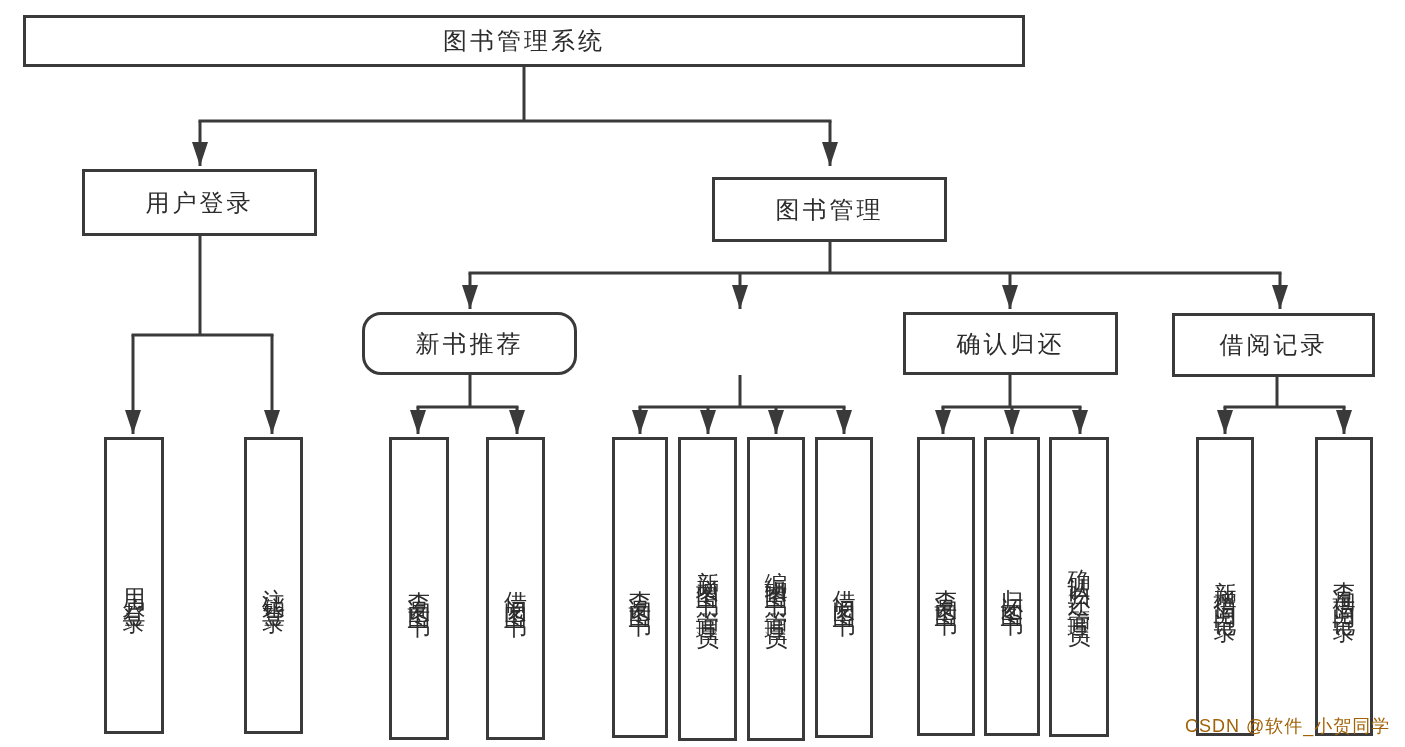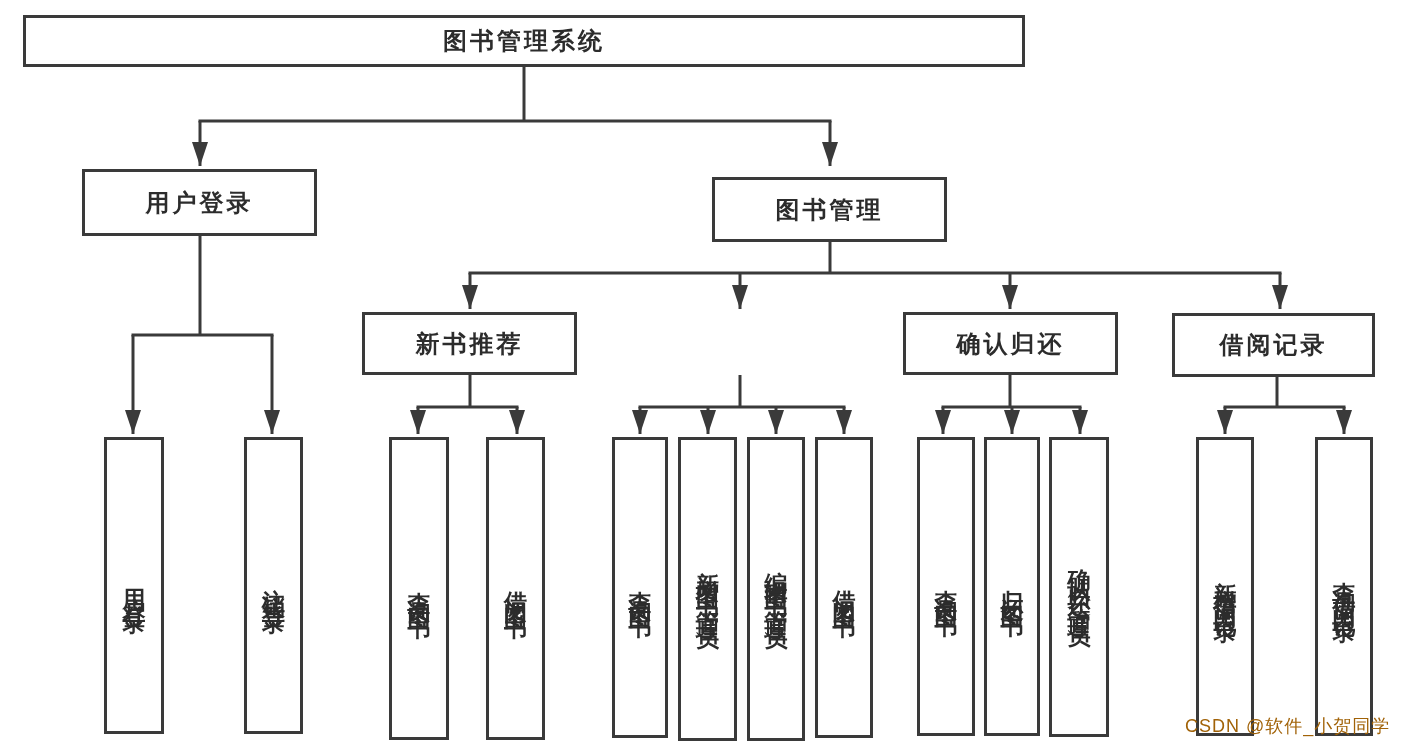--- a/index.html
+++ b/index.html
@@ -21,21 +21,20 @@
     position: absolute;
     box-sizing: border-box;
     background: #ffffff;
     border: 3px solid #3a3a3a;
     color: #2c2c2c;
     display: flex;
     align-items: center;
     justify-content: center;
     z-index: 2;
     text-align: center;
-    font-weight: bold;
   }
   .h {
     font-size: 24px;
     letter-spacing: 3px;
     white-space: nowrap;
   }
   .v {
     writing-mode: vertical-rl;
     text-orientation: mixed;
     font-size: 23px;
@@ -106,21 +105,21 @@
       <line x1="1225" y1="407" x2="1225" y2="434" marker-end="url(#ah)"></line>
       <line x1="1344" y1="407" x2="1344" y2="434" marker-end="url(#ah)"></line>
     </g>
   </svg>
 
   <div class="box h" style="left:23px; top:15px; width:1002px; height:52px;">图书管理系统</div>
 
   <div class="box h" style="left:82px; top:169px; width:235px; height:67px;">用户登录</div>
   <div class="box h" style="left:712px; top:169px; width:235px; height:65px;margin-top:8px;">图书管理</div>
 
-  <div class="box h" style="left:362px; top:312px; width:215px; height:63px;">新书推荐</div>
+  <div class="box h" style="left:362px; top:312px; width:215px; height:63px;border-radius:19px;">新书推荐</div>
   <div class="box h" style="left:903px; top:312px; width:215px; height:63px;">确认归还</div>
   <div class="box h" style="left:1172px; top:313px; width:203px; height:64px;">借阅记录</div>
 
   <div class="box v" style="left:104px; top:437px; width:60px; height:297px;">用户登录</div>
   <div class="box v" style="left:244px; top:437px; width:59px; height:297px;">注销登录</div>
 
   <div class="box v" style="left:389px; top:437px; width:60px; height:303px;">查询图书</div>
   <div class="box v" style="left:486px; top:437px; width:59px; height:303px;">借阅图书</div>
 
   <div class="box v" style="left:612px; top:437px; width:56px; height:301px;">查询图书</div>

